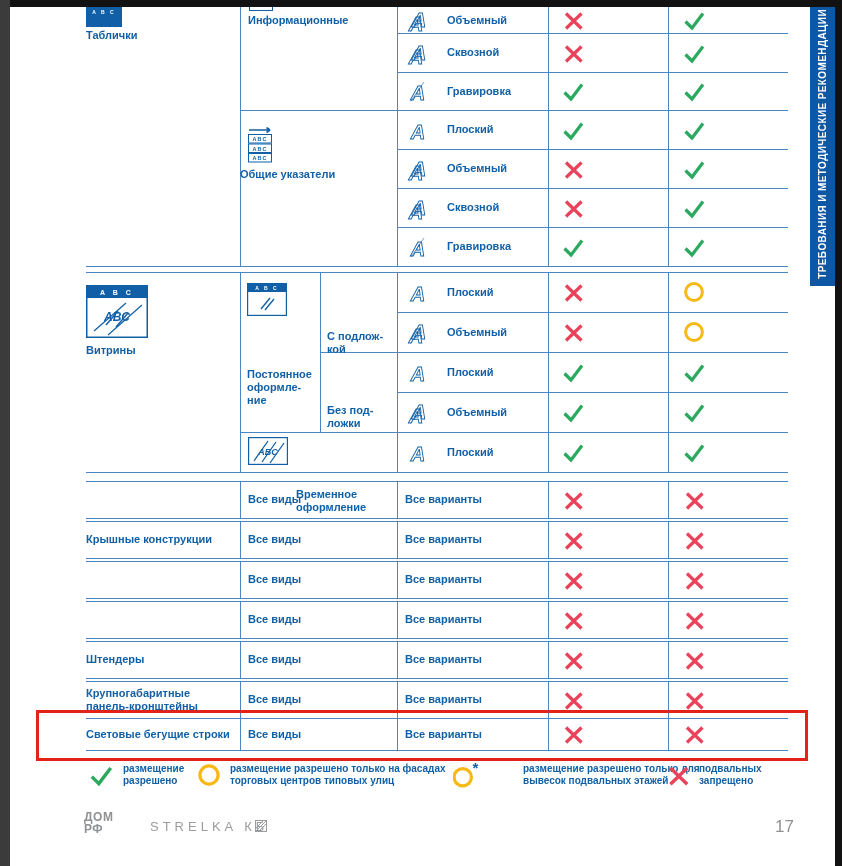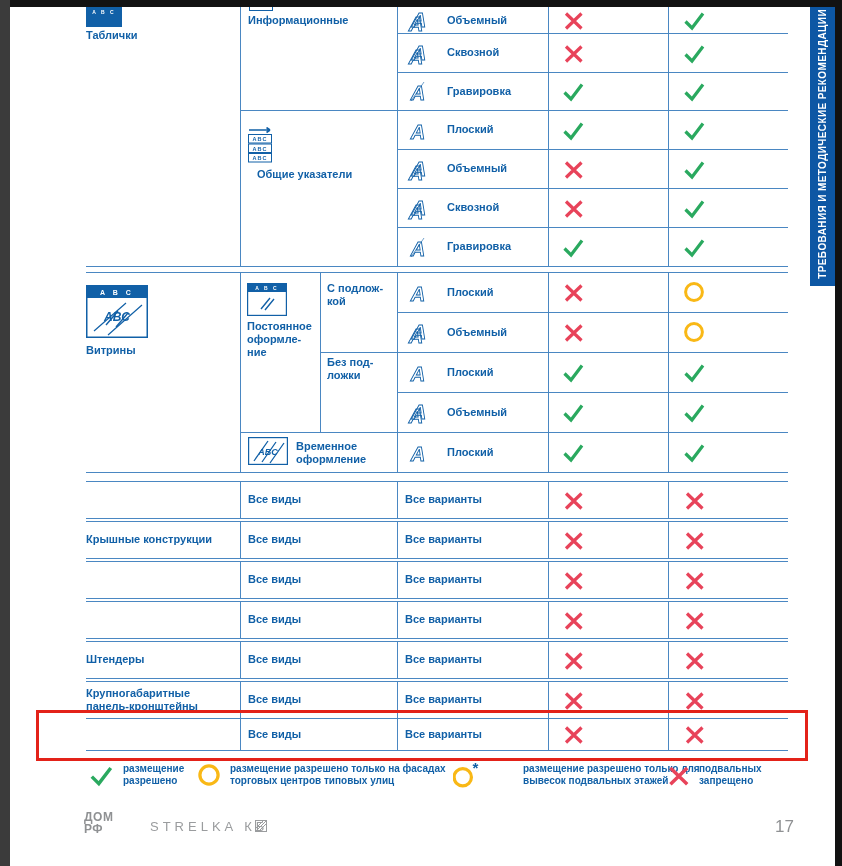--- a/index.html
+++ b/index.html
@@ -6,21 +6,21 @@
   body{background:#232323;font-family:"Liberation Sans",sans-serif;}
   #canvas{position:relative;width:842px;height:866px;overflow:hidden;background:#232323;}
   #page{position:absolute;left:10px;top:7px;width:825px;height:859px;background:#ffffff;}
   .frame{position:absolute;z-index:50;}
   #frame-top{left:0;top:0;width:842px;height:7px;background:#121212;}
   #frame-left{left:0;top:0;width:10px;height:866px;background:#3b3b3b;}
   #frame-right{left:835px;top:0;width:7px;height:866px;background:#121212;}
   .hline{position:absolute;height:1px;background:#4a87c2;}
   .vline{position:absolute;width:1px;background:#4a87c2;}
   .lbl{position:absolute;color:#1160a7;font-weight:bold;font-size:11px;line-height:13px;display:flex;align-items:center;}
-  .lbl.top{align-items:flex-start;}
+  .lbl.top{align-items:flex-start;margin-top:48px;}
   .legend-text{position:absolute;color:#1160a7;font-weight:bold;font-size:10px;line-height:11.5px;}
   .icon{position:absolute;}
   #side-tab{position:absolute;left:810px;top:7px;width:25px;height:279px;background:#0d57a4;overflow:hidden;z-index:5;}
   #side-tab-text{position:absolute;bottom:7px;left:7px;writing-mode:vertical-rl;transform:rotate(180deg);
     color:#ffffff;font-weight:bold;font-size:10px;letter-spacing:0.4px;white-space:nowrap;}
   #highlight-box{position:absolute;left:36px;top:710px;width:766px;height:45px;border:3px solid #e32219;z-index:40;}
   #tablichki-icon{position:absolute;left:86px;top:2px;width:36px;height:25px;background:#1160a7;color:#fff;
     font-size:5px;font-weight:bold;letter-spacing:2px;text-align:center;padding-top:7px;box-sizing:border-box;}
   #info-plate-sliver{position:absolute;left:249px;top:0px;width:22px;height:9px;border:1px solid #1160a7;background:#fff;
     overflow:hidden;font-size:4px;color:#1160a7;text-align:center;}
@@ -149,21 +149,21 @@
     <div class="lbl" style="left: 248px; top: 12px; width: 142px; height: 16px; text-align: center;">Информационные</div>
     <svg width="25" height="36" viewBox="0 0 25 36" style="position: absolute; left: 248px; top: 127px;">
       <path d="M1 3 L22 3 M22 3 L18.5 0.5 M22 3 L18.5 5.5" stroke="#1160a7" stroke-width="1.6" fill="none"></path>
       <rect x="0.5" y="7.5" width="23" height="8.5" fill="none" stroke="#1160a7" stroke-width="1"></rect>
       <text x="12" y="14.2" text-anchor="middle" fill="#1160a7" font-size="5.5" font-weight="bold" letter-spacing="1">ABC</text>
       <rect x="0.5" y="17" width="23" height="8.5" fill="none" stroke="#1160a7" stroke-width="1"></rect>
       <text x="12" y="23.7" text-anchor="middle" fill="#1160a7" font-size="5.5" font-weight="bold" letter-spacing="1">ABC</text>
       <rect x="0.5" y="26.5" width="23" height="8.5" fill="none" stroke="#1160a7" stroke-width="1"></rect>
       <text x="12" y="33.2" text-anchor="middle" fill="#1160a7" font-size="5.5" font-weight="bold" letter-spacing="1">ABC</text>
     </svg>
-    <div class="lbl" style="left: 257px; top: 166px; width: 142px; height: 16px;">Общие указатели</div>
+    <div class="lbl" style="left: 240px; top: 166px; width: 142px; height: 16px;">Общие указатели</div>
     <svg width="26" height="28" viewBox="0 0 26 28" style="position: absolute; left: 405px; top: 278px;">
       <text x="13" y="22.8" font-size="20" font-style="italic" font-weight="bold" text-anchor="middle" fill="none" stroke="#1160a7" stroke-width="0.9" font-family="&quot;Liberation Sans&quot;, sans-serif">A</text>
     </svg>
     <div class="lbl" style="left: 447px; top: 272px; width: 95px; height: 40px;">Плоский</div>
     <svg width="24" height="24" viewBox="0 0 24 24" style="position: absolute; left: 561px; top: 280px;">
       <path d="M5 5.5 L20.5 20.5 M20.5 5.5 L5 20.5" fill="none" stroke="#e8435a" stroke-width="3.2"></path>
     </svg>
     <svg width="24" height="24" viewBox="0 0 24 24" style="position: absolute; left: 682px; top: 280px;">
       <circle cx="12" cy="12" r="8.4" fill="none" stroke="#f9b816" stroke-width="3"></circle>
     </svg>
@@ -330,20 +330,21 @@
     </svg>
     <svg width="24" height="24" viewBox="0 0 24 24" style="position: absolute; left: 682px; top: 687.5px;">
       <path d="M5 5.5 L20.5 20.5 M20.5 5.5 L5 20.5" fill="none" stroke="#e8435a" stroke-width="3.2"></path>
     </svg>
     <div class="hline" style="left: 86px; top: 718px; width: 702px;"></div>
     <div class="hline" style="left: 86px; top: 750px; width: 702px;"></div>
     <div class="vline" style="left: 240px; top: 718px; height: 32px;"></div>
     <div class="vline" style="left: 397px; top: 718px; height: 32px;"></div>
     <div class="vline" style="left: 548px; top: 718px; height: 32px;"></div>
     <div class="vline" style="left: 668px; top: 718px; height: 32px;"></div>
+    <div class="lbl" style="left: 86px; top: 718px; width: 150px; height: 32px;">Световые бегущие строки</div>
     <div class="lbl" style="left: 248px; top: 718px; width: 130px; height: 32px;">Все виды</div>
     <div class="lbl" style="left: 405px; top: 718px; width: 130px; height: 32px;">Все варианты</div>
     <svg width="24" height="24" viewBox="0 0 24 24" style="position: absolute; left: 561px; top: 722px;">
       <path d="M5 5.5 L20.5 20.5 M20.5 5.5 L5 20.5" fill="none" stroke="#e8435a" stroke-width="3.2"></path>
     </svg>
     <svg width="24" height="24" viewBox="0 0 24 24" style="position: absolute; left: 682px; top: 722px;">
       <path d="M5 5.5 L20.5 20.5 M20.5 5.5 L5 20.5" fill="none" stroke="#e8435a" stroke-width="3.2"></path>
     </svg>
     <svg width="26" height="26" viewBox="0 0 24 24" style="position: absolute; left: 88px; top: 762px;">
       <path d="M3.5 13.5 L10 20 L21 5.5" fill="none" stroke="#2aa95f" stroke-width="3.2"></path>

